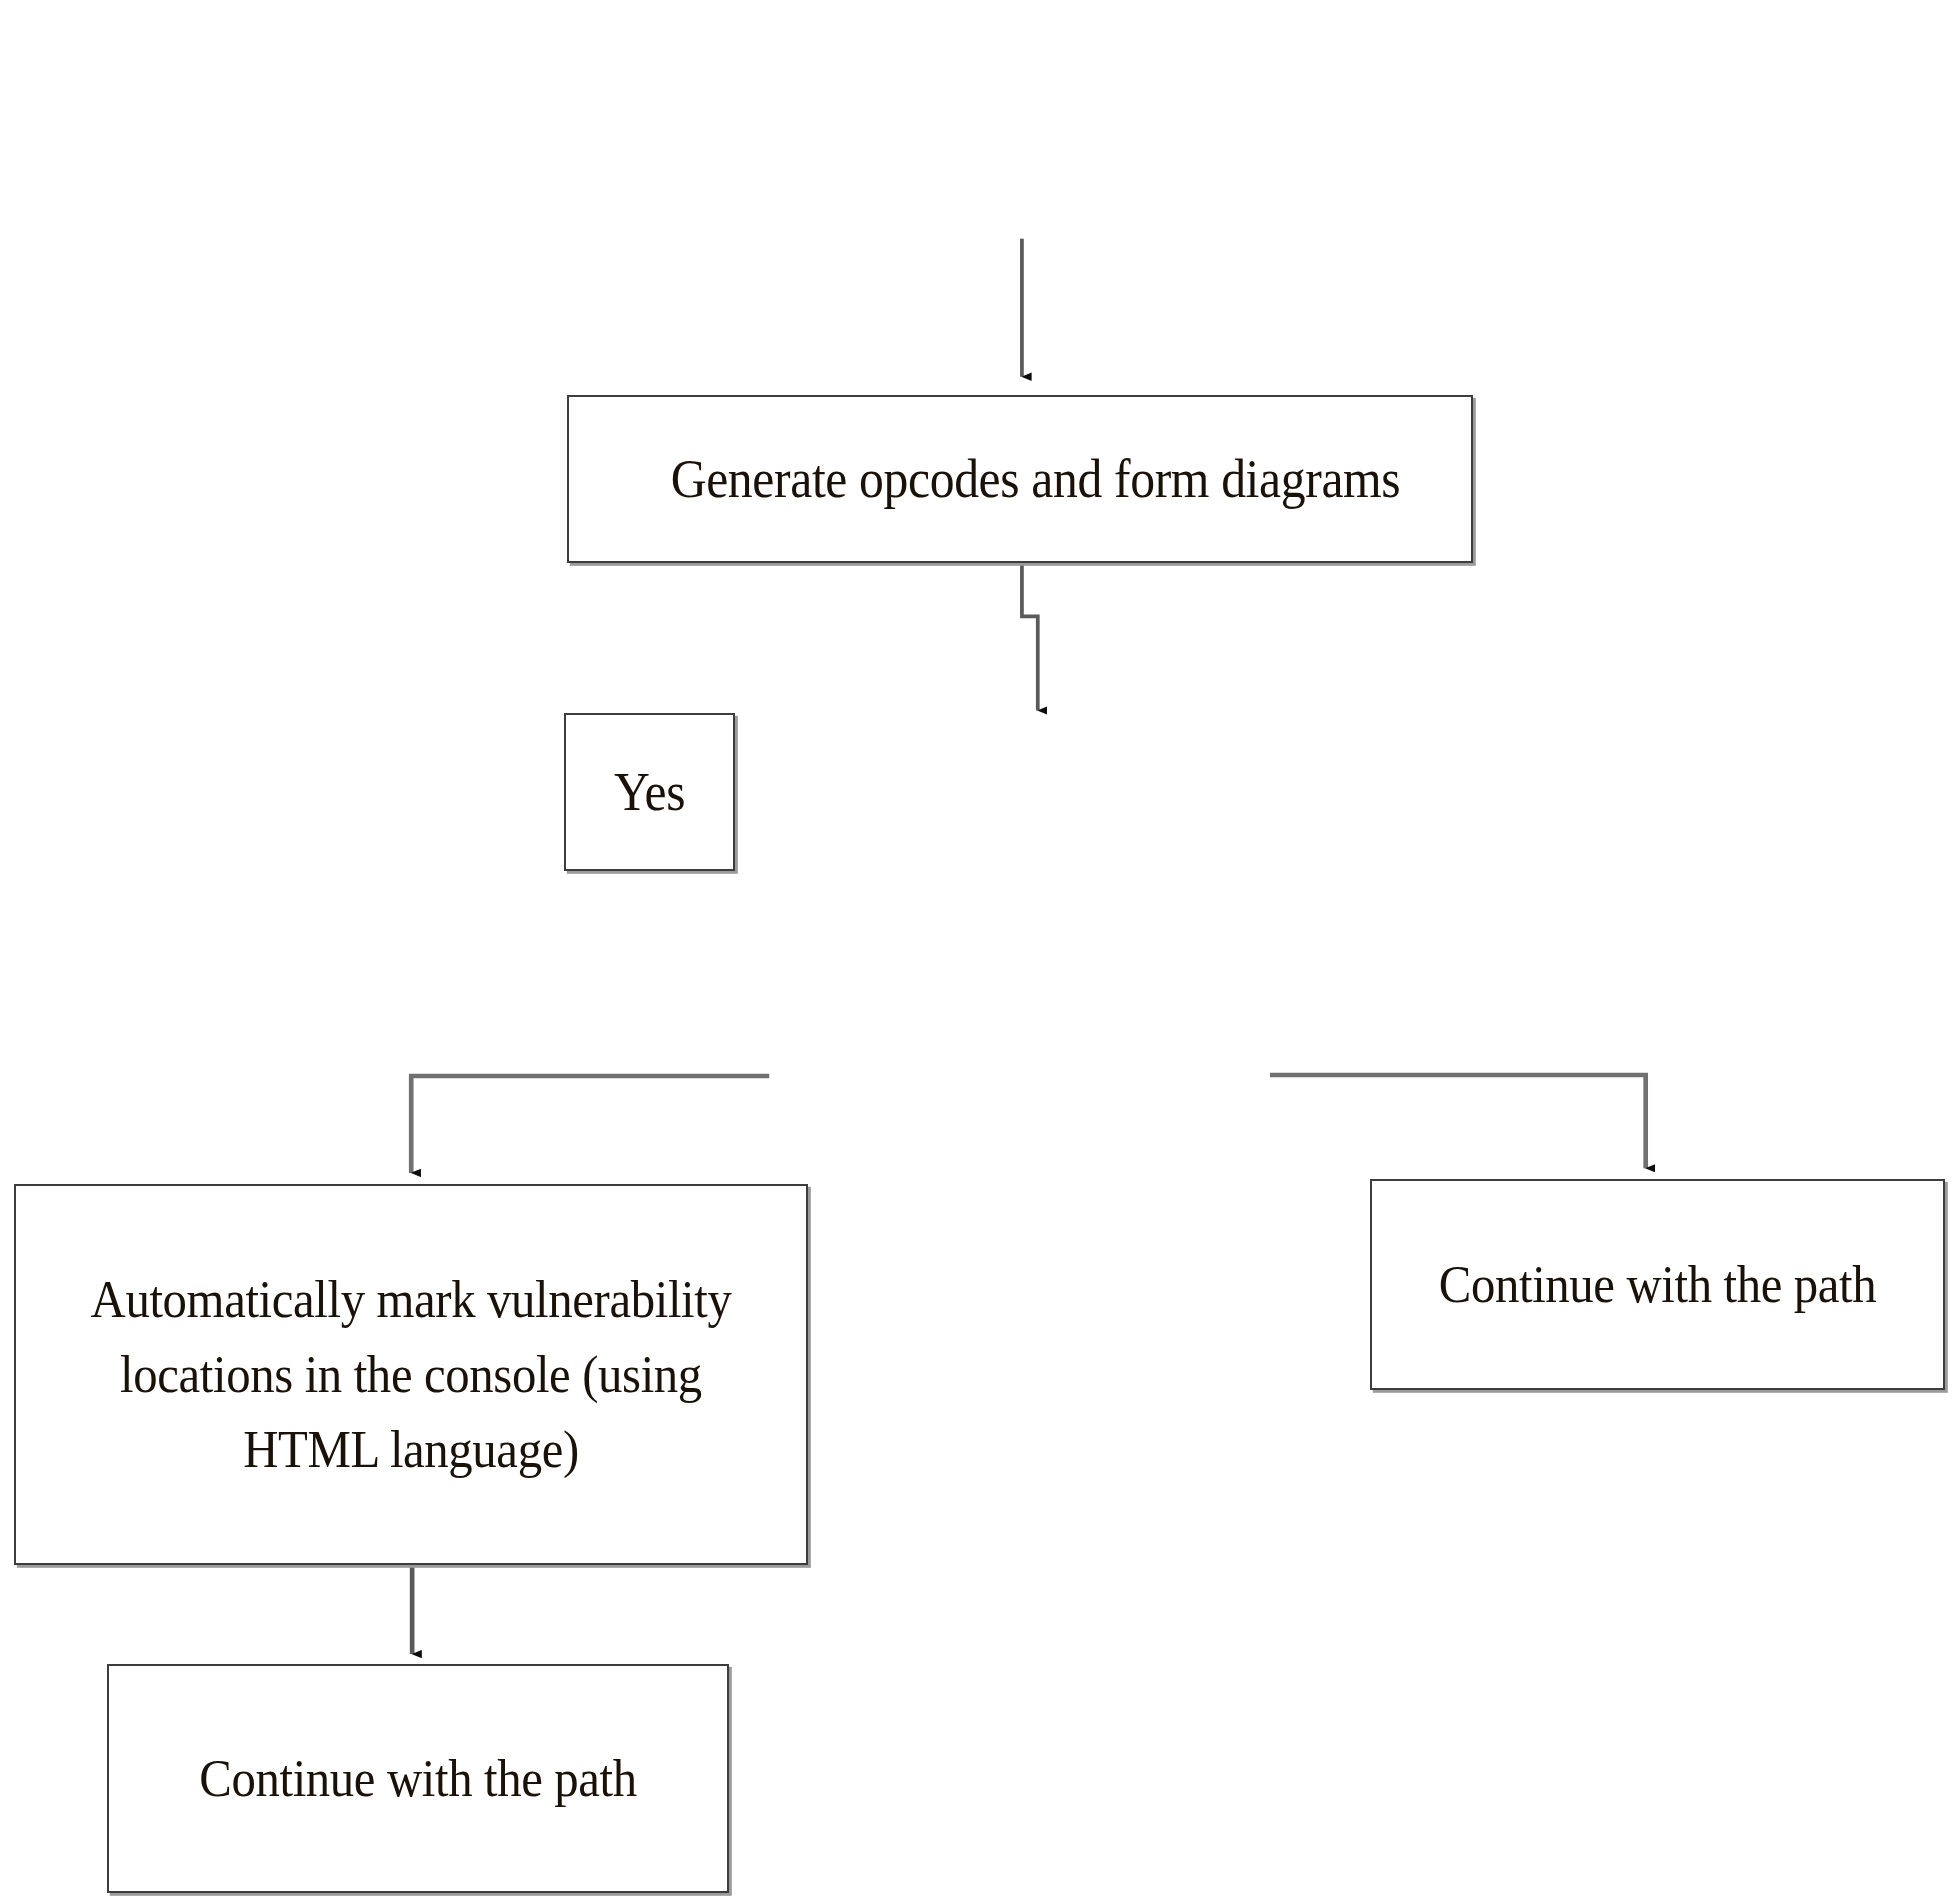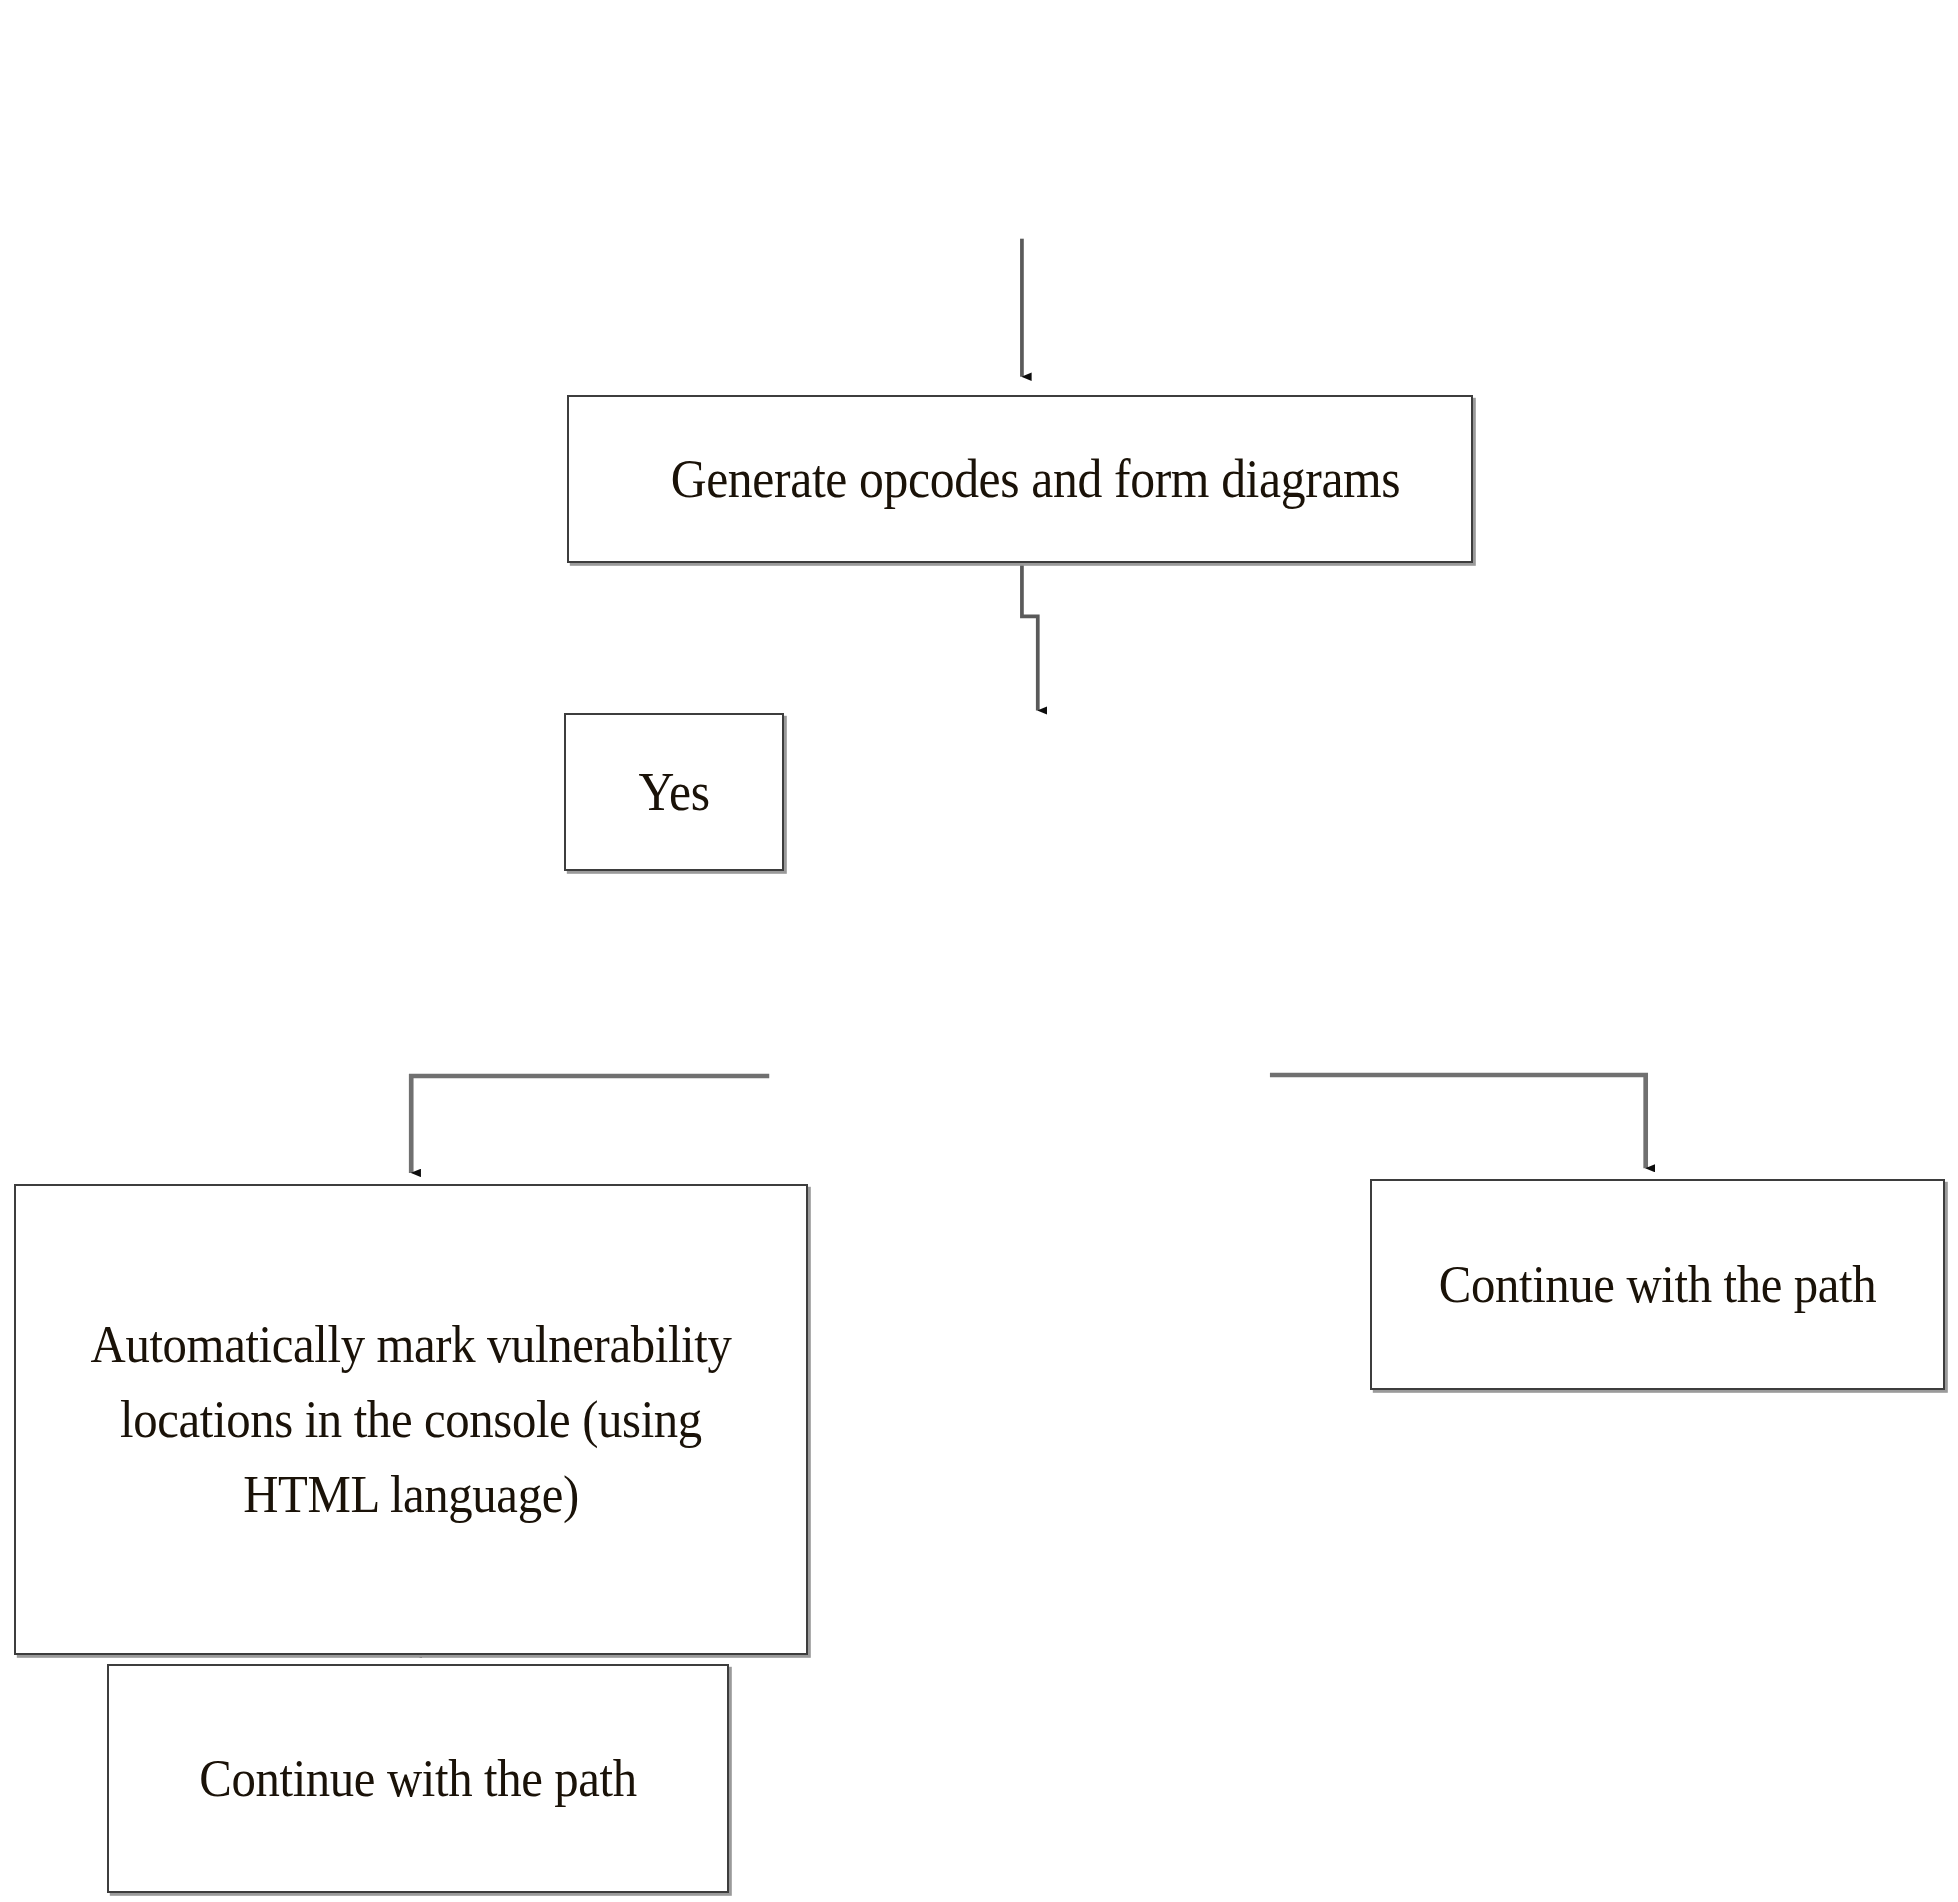--- a/index.html
+++ b/index.html
@@ -44,23 +44,23 @@
     letter-spacing: -0.4px;
     font-weight: 400;
     font-stretch: condensed;
     transform: scaleX(0.92);
     transform-origin: center center;
   }
 
   
   #node-write       { left: 357px;  top: 16px;   width: 1330px; height: 220px; font-size: 58px; }
   #node-opcodes     { left: 567px;  top: 395px;  width: 906px;  height: 168px; font-size: 54px; padding-left: 31px; }
-  #node-yes         { left: 564px;  top: 713px;  width: 220px;  height: 158px; font-size: 54px; }
+  #node-yes         { left: 564px;  top: 713px;  width: 171px;  height: 158px; font-size: 54px; }
   #node-no          { left: 1382px; top: 722px;  width: 185px;  height: 149px; font-size: 54px; }
-  #node-mark        { left: 14px;   top: 1184px; width: 794px;  height: 471px; font-size: 53px; }
+  #node-mark        { left: 14px;   top: 1184px; width: 794px;  height: 381px; font-size: 53px; }
   #node-continue-r  { left: 1370px; top: 1179px; width: 575px;  height: 211px; font-size: 53px; }
   #node-continue-b  { left: 107px;  top: 1664px; width: 622px;  height: 229px; font-size: 53px; }
 
   
   #node-decision {
     left: 767px;
     top: 721px;
     width: 511px;
     height: 712px;
     background: transparent;

